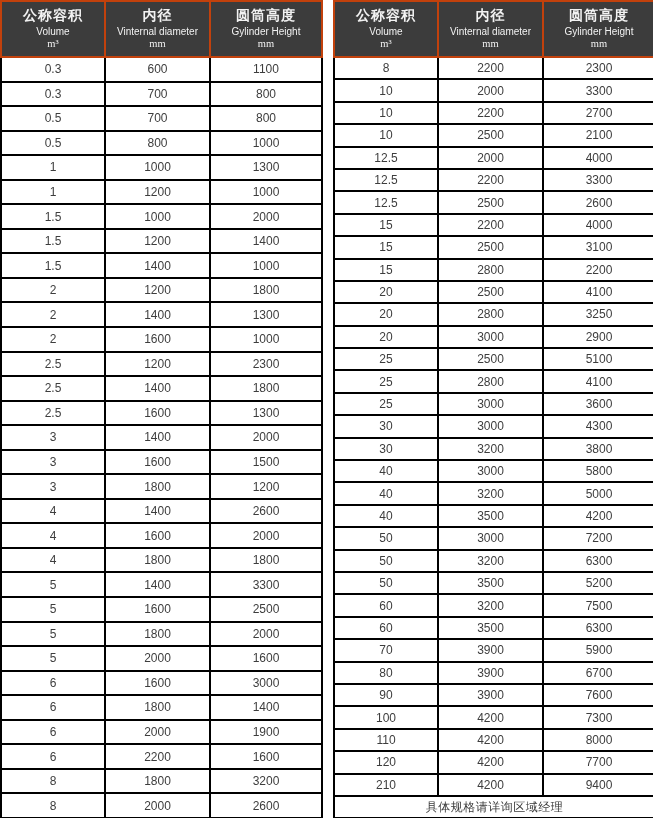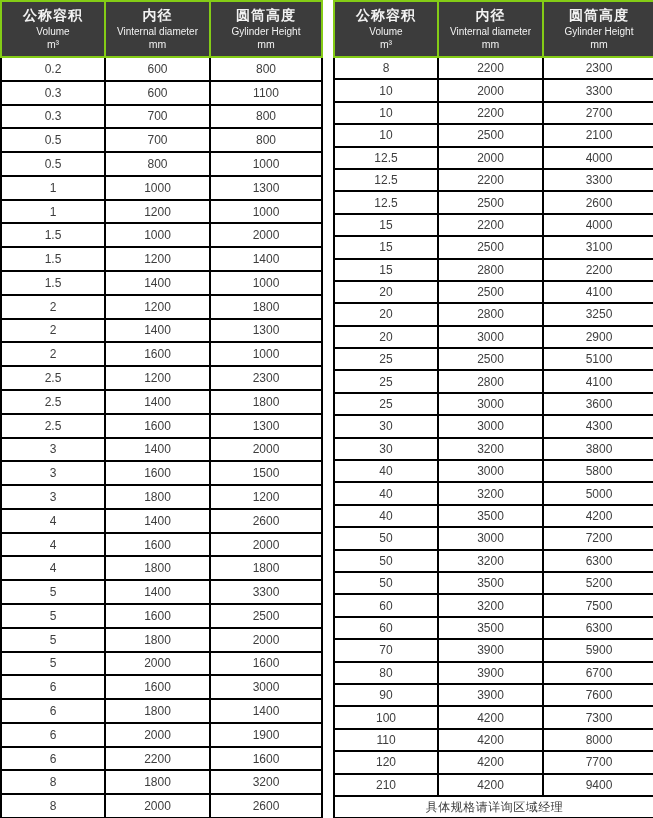--- a/index.html
+++ b/index.html
@@ -19,21 +19,21 @@
     border-collapse: collapse;
     width: 321px;
     table-layout: fixed;
   }
   table.spec-table col.c1 { width: 104px; }
   table.spec-table col.c2 { width: 105px; }
   table.spec-table col.c3 { width: 112px; }
   table.spec-table th {
     background: #3c3c3c;
     color: #f2f2f2;
-    border: 2px solid #84cc16;
+    border: 2px solid #c2410c;
     height: 52px;
     padding: 1px 0;
     font-weight: normal;
     vertical-align: middle;
     text-align: center;
   }
   .hdr-zh {
     display: block;
     font-size: 14px;
     font-weight: bold;
@@ -42,20 +42,21 @@
   }
   .hdr-en {
     display: block;
     font-size: 10px;
     line-height: 1.3;
   }
   .hdr-unit {
     display: block;
     font-size: 10.5px;
     line-height: 1.2;
+    font-family: Liberation Serif, serif;
   }
   table.spec-table td {
     border: 2px solid #000000;
     background: #ffffff;
     color: #3d3d3d;
     font-size: 12px;
     text-align: center;
     vertical-align: middle;
     height: 20.4px;
     padding: 0;
@@ -91,25 +92,20 @@
           </th>
           <th>
             <span class="hdr-zh">圆筒高度</span>
             <span class="hdr-en">Gylinder Height</span>
             <span class="hdr-unit">mm</span>
           </th>
         </tr>
       </thead>
       <tbody>
         <tr>
-          <td>0.2</td>
-          <td>600</td>
-          <td>800</td>
-        </tr>
-        <tr>
           <td>0.3</td>
           <td>600</td>
           <td>1100</td>
         </tr>
         <tr>
           <td>0.3</td>
           <td>700</td>
           <td>800</td>
         </tr>
         <tr>

